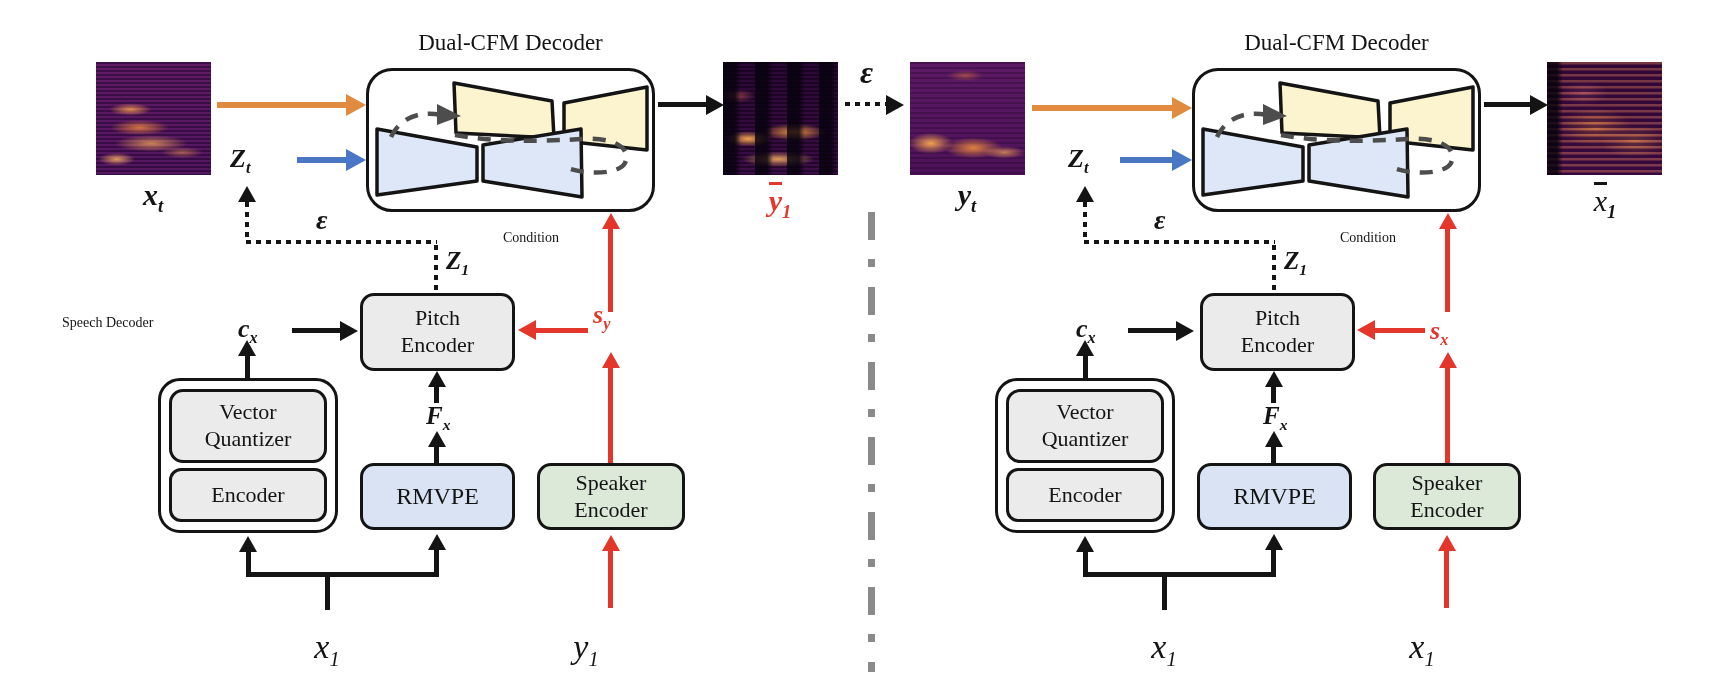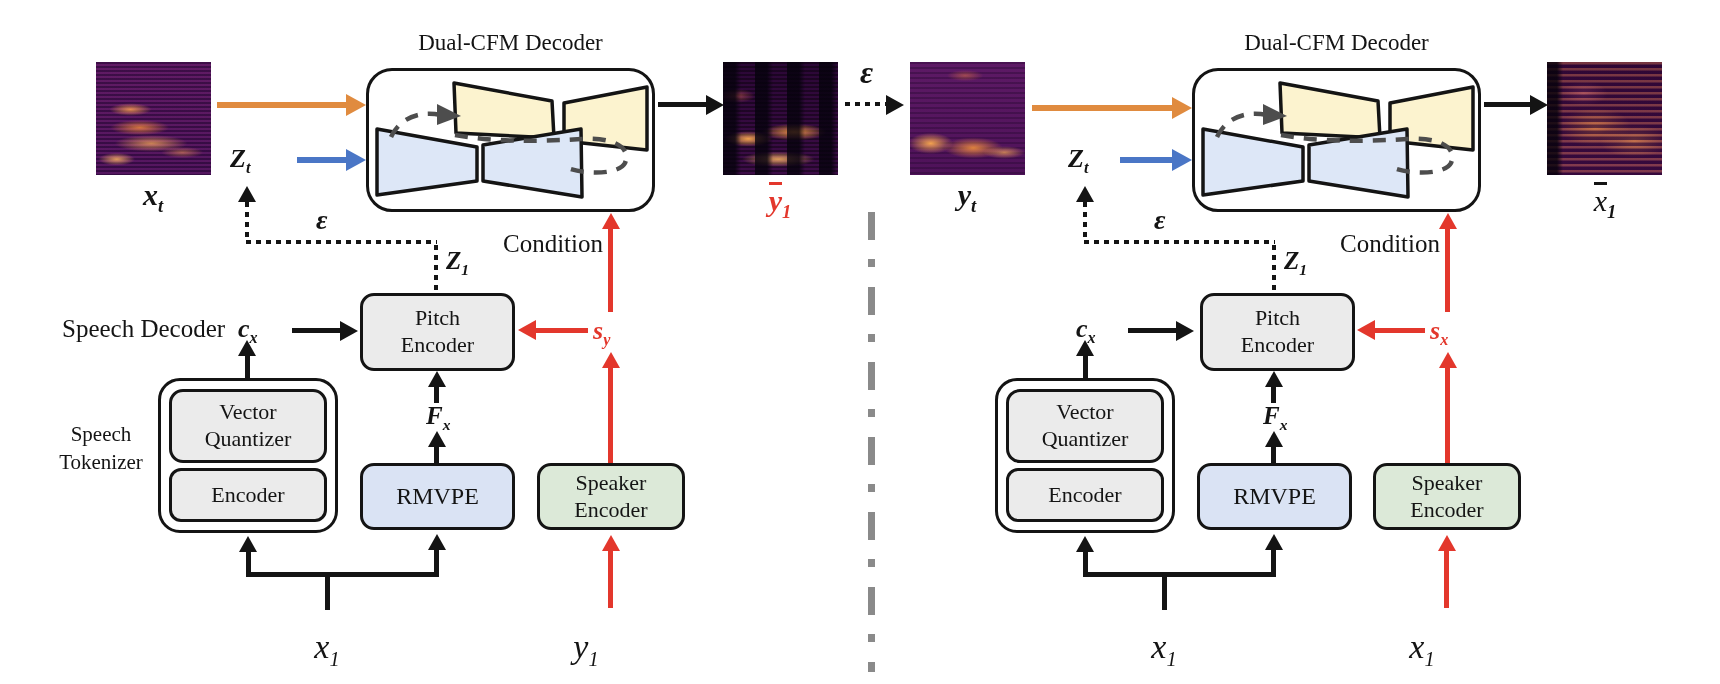--- a/index.html
+++ b/index.html
@@ -25,21 +25,21 @@
   
   .nodebox{position:absolute;border:3px solid #141414;border-radius:14px;background:var(--gray_fill,#ebebeb);
            display:flex;flex-direction:column;align-items:center;justify-content:center;
            font-size:22px;line-height:1.22;text-align:center;}
   .nodebox.blue{background:var(--rmvpe_fill,#dae3f4);font-size:24px;}
   .nodebox.green{background:var(--green_fill,#dce9d8);}
   .outer{position:absolute;border:3px solid #141414;border-radius:22px;background:#fff;}
   .decoder{position:absolute;border:3px solid #141414;border-radius:26px;background:#fff;}
   .box-title{position:absolute;text-align:center;font-size:23px;white-space:nowrap;}
   .sidelabel{position:absolute;text-align:center;font-size:21px;line-height:1.35;}
-  .plain{position:absolute;font-size:25px;white-space:nowrap;}
+  .plain{position:absolute;font-size:14px;white-space:nowrap;}
   
   .mv{position:absolute;font-style:italic;font-weight:bold;font-size:26px;white-space:nowrap;}
   .mv sub{font-size:.62em;font-weight:bold;}
   .mv-big{position:absolute;font-style:italic;font-weight:normal;font-size:34px;text-align:center;width:60px;}
   .mv-big sub{font-size:.6em;}
   .red-t{color:var(--red,#e3372c);}
   .bar{display:inline-block;border-top:3px solid currentColor;padding-top:1px;line-height:1;}
   .eps{position:absolute;font-style:italic;font-weight:bold;font-size:28px;}
   
   .spec{position:absolute;width:115px;height:113px;}
@@ -120,44 +120,40 @@
   <div class="dot-v" style="left:434px;top:245px;height:48px;"></div>
   <div class="dot-h" style="left:246px;top:240px;width:191px;"></div>
   <div class="dot-v" style="left:245px;top:202px;height:38px;"></div>
   <div class="ah ah-up" style="left:238px;top:186px;"></div>
   <div class="eps" style="left:316px;top:204px;">ε</div>
   <div class="mv" style="left:446px;top:247px;font-size:25px;"><span>Z</span><sub>1</sub></div>
 
   <div class="plain" style="left:503px;top:230px;">Condition</div>
   <div class="ah ah-up red" style="left:602px;top:213px;"></div>
   <div class="vl red" style="left:608px;top:228px;width:5px;height:84px;"></div>
-  <div class="mv red-t" style="left:593px;top:316px;"><span>s</span><sub>y</sub></div>
+  <div class="mv red-t" style="left:593px;top:300px;"><span>s</span><sub>y</sub></div>
   <div class="ah ah-up red" style="left:602px;top:352px;"></div>
   <div class="vl red" style="left:608px;top:368px;width:5px;height:95px;"></div>
 
   <div class="ah ah-left red" style="left:518px;top:320px;"></div>
   <div class="hl red" style="left:534px;top:328px;width:54px;height:5px;"></div>
 
   <div class="plain" style="left:62px;top:315px;">Speech Decoder</div>
   <div class="mv" style="left:238px;top:314px;"><span>c</span><sub>x</sub></div>
   <div class="hl" style="left:292px;top:328px;width:48px;height:5px;"></div>
   <div class="ah ah-right" style="left:340px;top:321px;"></div>
 
   <div class="nodebox" style="left:360px;top:293px;width:149px;height:72px;">
     <div>Pitch</div>
     <div>Encoder</div>
   </div>
 
   <div class="ah ah-up" style="left:238px;top:340px;"></div>
   <div class="vl" style="left:245px;top:354px;width:5px;height:24px;"></div>
 
-  <div class="sidelabel" style="left:36px;top:420px;width:130px;">
-    <div>Speech</div>
-    <div>Tokenizer</div>
-  </div>
   <div class="outer" style="left:158px;top:378px;width:174px;height:149px;"></div>
   <div class="nodebox" style="left:169px;top:389px;width:152px;height:68px;">
     <div>Vector</div>
     <div>Quantizer</div>
   </div>
   <div class="nodebox" style="left:169px;top:468px;width:152px;height:48px;border-radius:12px;">
     <div>Encoder</div>
   </div>
 
   <div class="ah ah-up" style="left:428px;top:371px;"></div>

